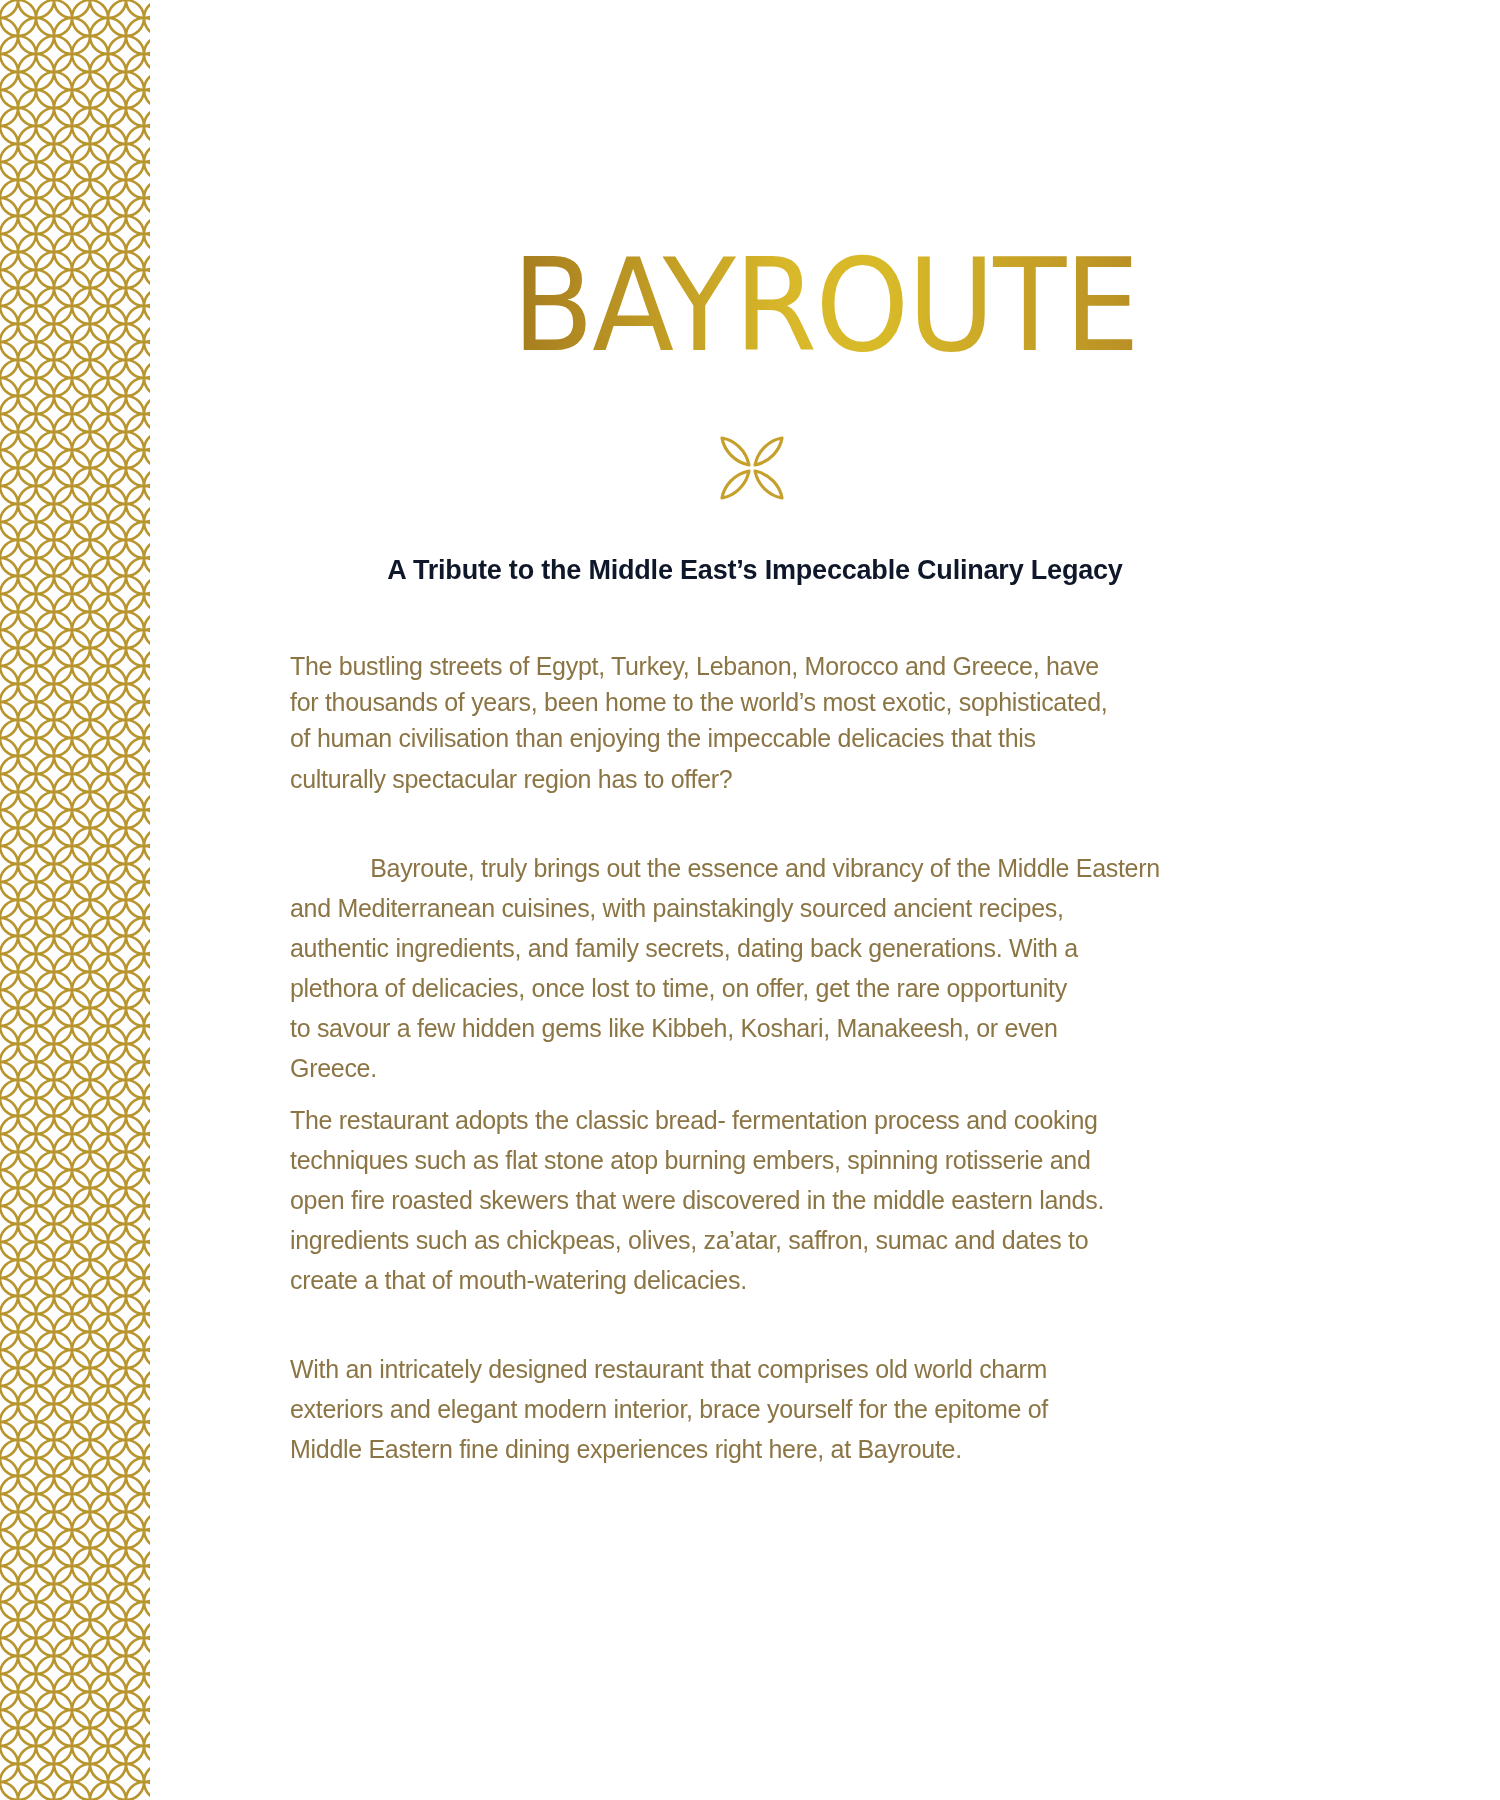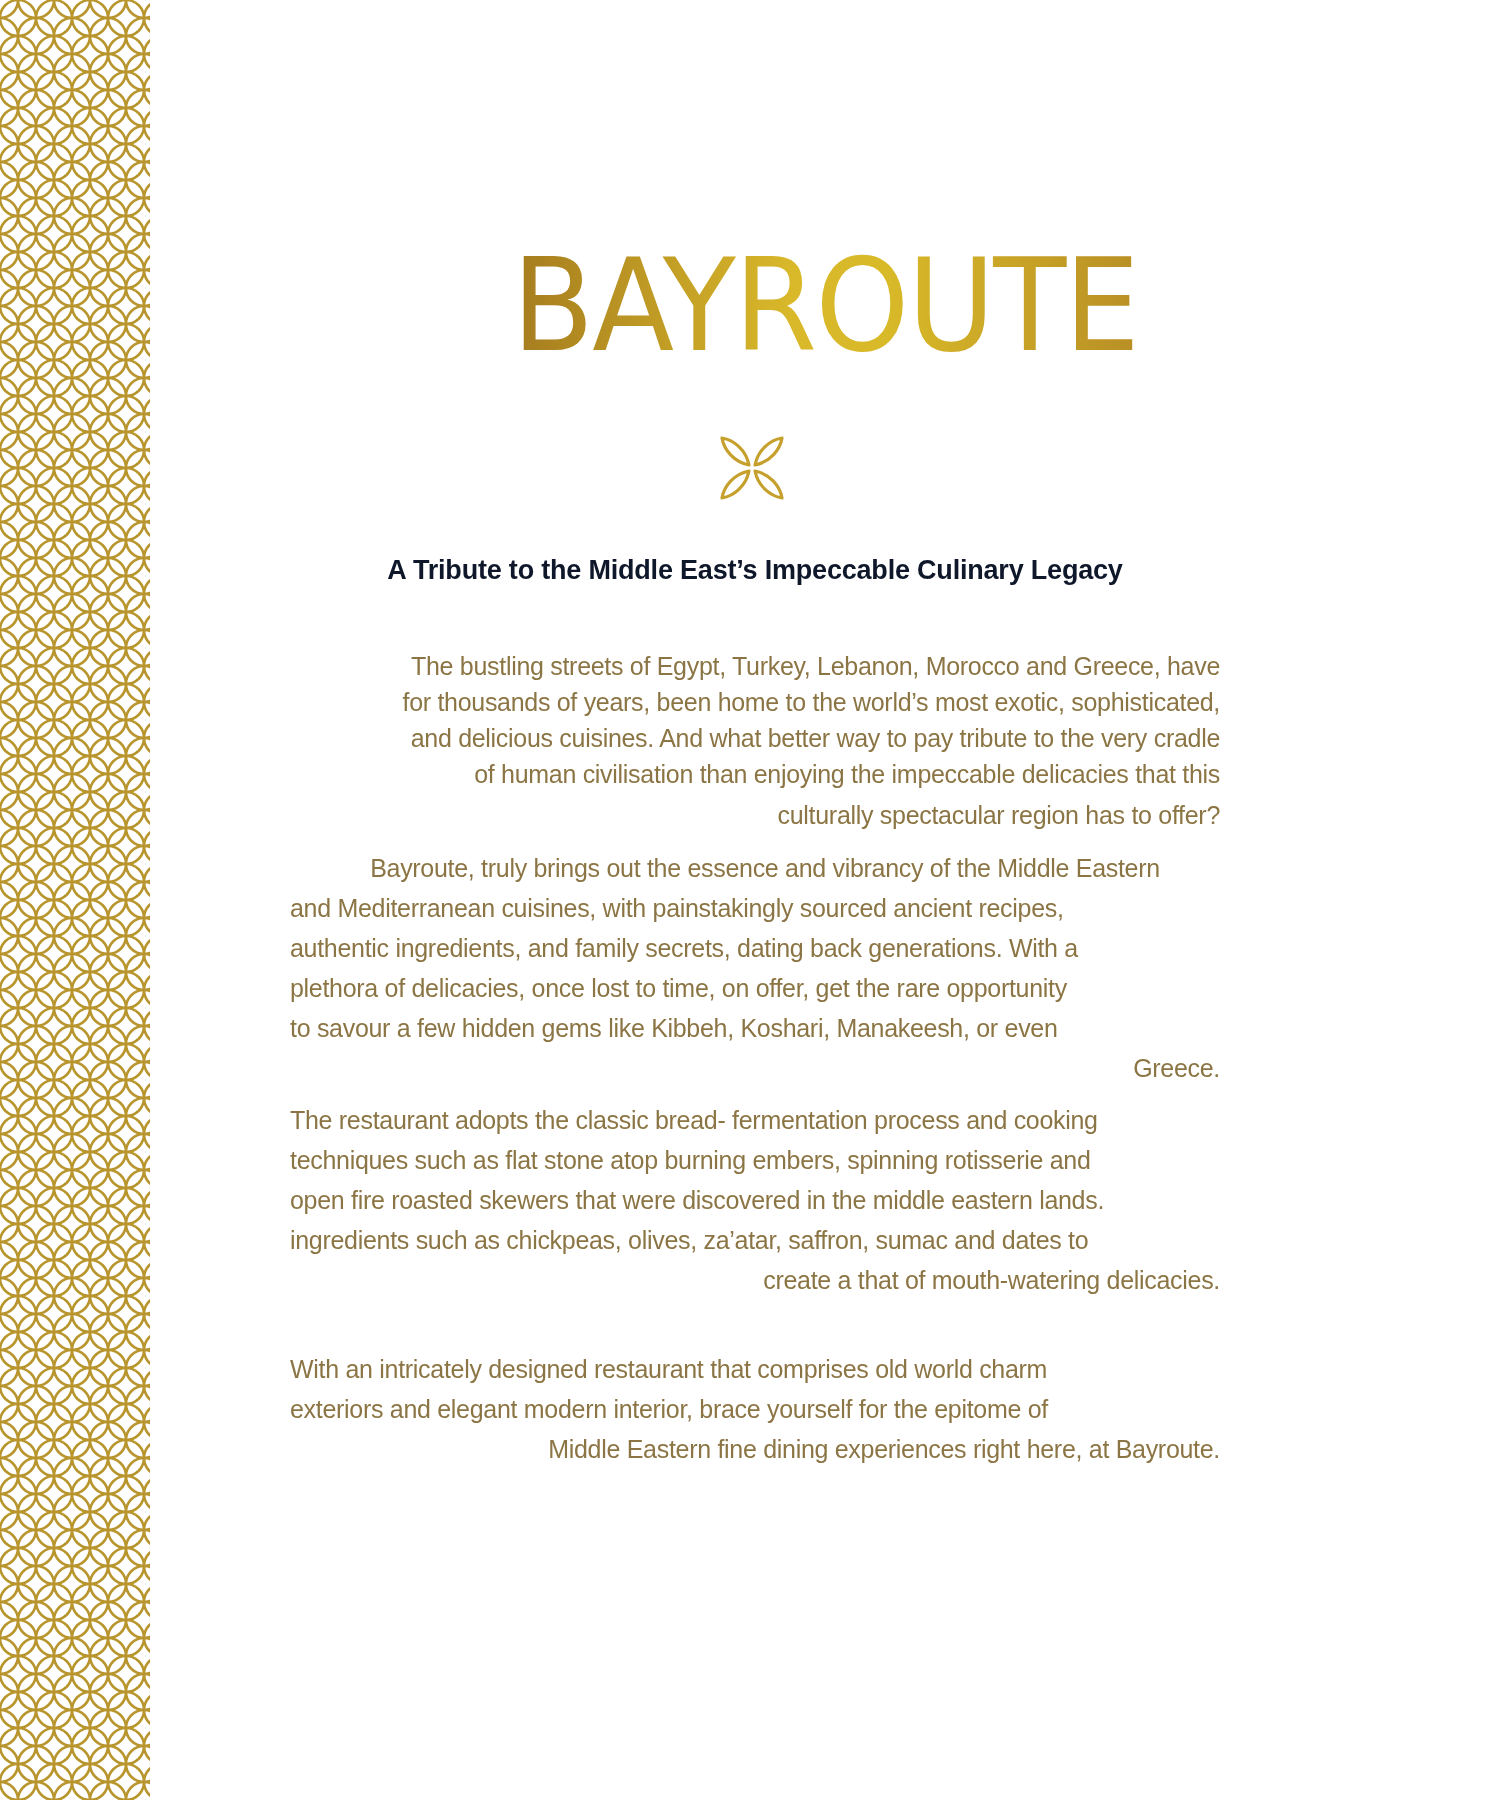--- a/index.html
+++ b/index.html
@@ -16,21 +16,21 @@
   .logo svg { display:block; margin:0 auto; }
   .ornament { position:absolute; left:716px; top:432px; width:72px; height:72px; }
   .heading {
     position:absolute; left:300px; width:910px; top:555px; text-align:center;
     font-size:27px; font-weight:bold; color:#0f172a; letter-spacing:-0.2px;
   }
   .body-text {
     position:absolute; left:290px; width:930px; color:#8c7544; font-size:25px;
     font-weight:normal; letter-spacing:-0.3px;
   }
-  .line { display:block; white-space:nowrap; text-align:right; height:36px; line-height:36px; }
+  .line { display:block; white-space:nowrap; text-align:left; height:36px; line-height:36px; }
   .line.justify { text-align:justify; text-align-last:justify; white-space:normal; }
   .line.left { text-align:left; }
   #p1 { top:648px; }
   #p2 { top:848px; }
   #p3 { top:1100px; }
   #p4 { top:1349px; }
   #p2 .line, #p3 .line, #p4 .line { height:40px; line-height:40px; }
 </style>
 </head>
 <body>
@@ -87,21 +87,20 @@
       <path d="M39 39 C 42 54, 54 64, 66 66 C 64 54, 54 42, 39 39 Z"></path>
     </g>
   </svg>
 </div>
 
 <div class="heading">A Tribute to the Middle East’s Impeccable Culinary Legacy</div>
 
 <div class="body-text" id="p1">
   <span class="line">The bustling streets of Egypt, Turkey, Lebanon, Morocco and Greece, have</span>
   <span class="line">for thousands of years, been home to the world’s most exotic, sophisticated,</span>
-  <span class="line">and delicious cuisines. And what better way to pay tribute to the very cradle</span>
   <span class="line">of human civilisation than enjoying the impeccable delicacies that this</span>
   <span class="line" style="height:42px;line-height:46px;">culturally spectacular region has to offer?</span>
 </div>
 
 <div class="body-text" id="p2">
   <span class="line left" style="padding-left:20px;text-align:center;"> Bayroute, truly brings out the essence and vibrancy of the Middle Eastern</span>
   <span class="line left">and Mediterranean cuisines, with painstakingly sourced ancient recipes,</span>
   <span class="line left">authentic ingredients, and family secrets, dating back generations. With a</span>
   <span class="line left">plethora of delicacies, once lost to time, on offer, get the rare opportunity</span>
   <span class="line left">to savour a few hidden gems like Kibbeh, Koshari, Manakeesh, or even</span>

